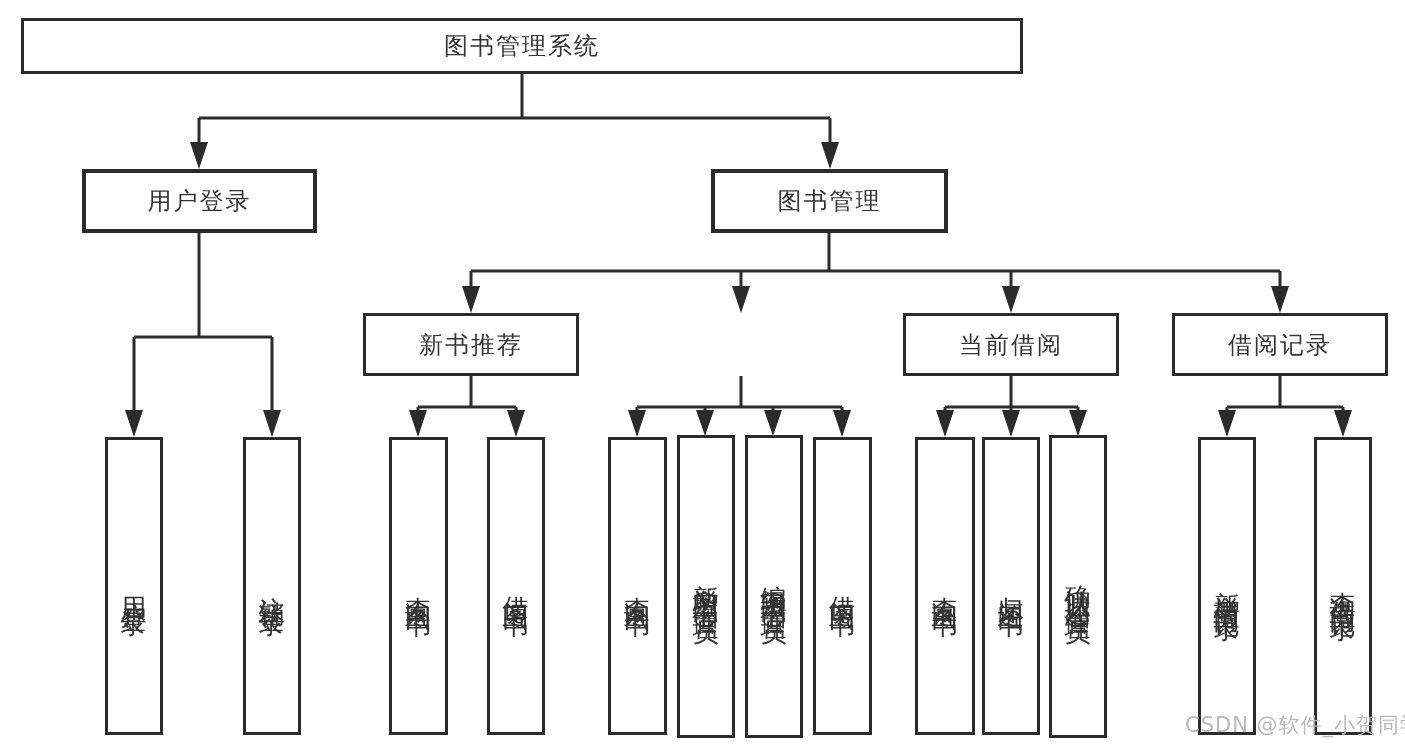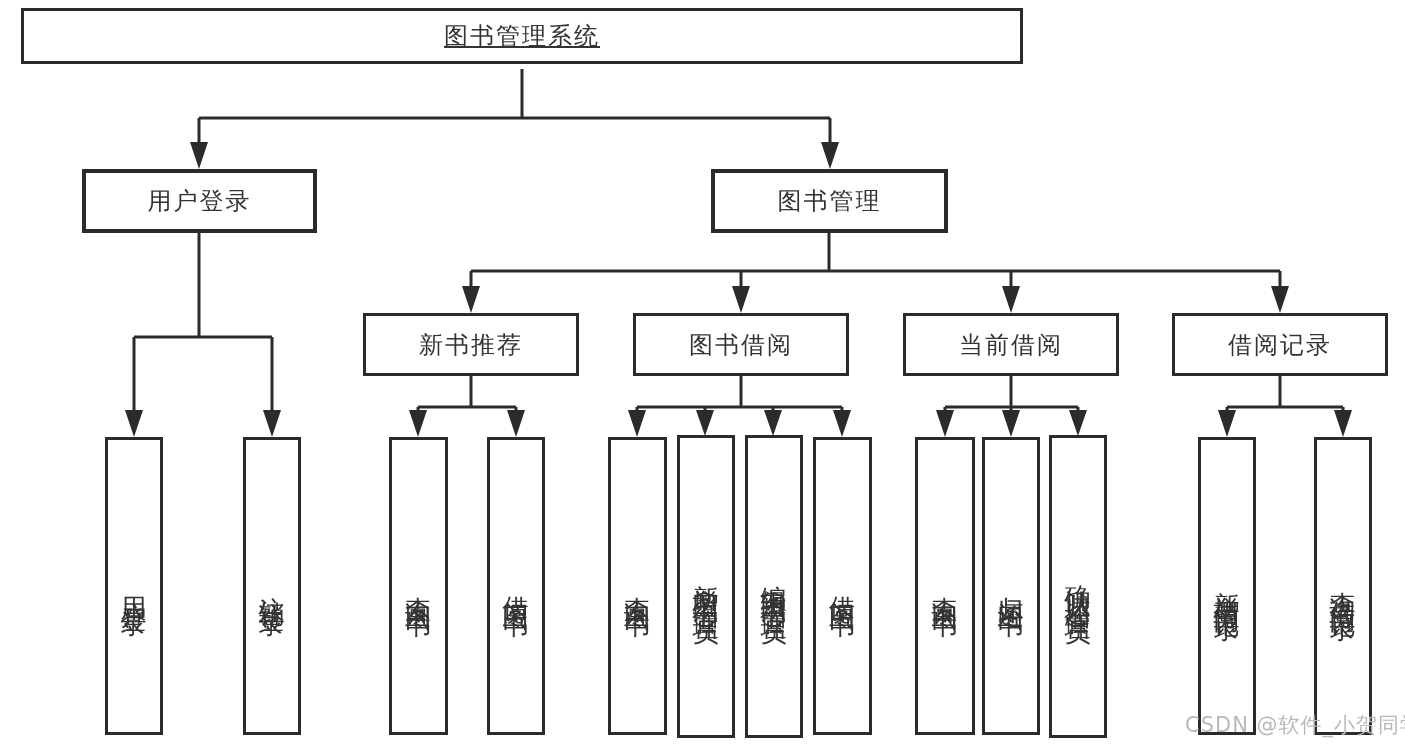--- a/index.html
+++ b/index.html
@@ -22,21 +22,21 @@
   }
   .vtext{
     writing-mode:vertical-rl;text-orientation:mixed;
     font-size:26px;line-height:1;letter-spacing:5px;
   }
   .watermark{
     position:absolute;left:1185px;top:711px;z-index:6;
     font-size:21px;letter-spacing:1px;color:#b9b9b9;white-space:nowrap;
   }
   
-  #n-root{left:21px;top:8px;width:1002px;height:56px;text-decoration:underline;}
+  #n-root{left:21px;top:18px;width:1002px;height:56px;}
   #n-user{left:82px;top:169px;width:235px;height:64px;}
   #n-mgmt{left:711px;top:169px;width:237px;height:64px;}
   #n-rec{left:363px;top:313px;width:216px;height:63px;}
   #n-bor{left:633px;top:313px;width:216px;height:63px;}
   #n-cur{left:903px;top:313px;width:216px;height:63px;}
   #n-rcd{left:1172px;top:313px;width:216px;height:63px;}
   #v-login{left:105px;top:437px;width:58px;height:298px;}
   #v-logout{left:243px;top:437px;width:58px;height:298px;}
   #v-rec-q{left:389px;top:437px;width:59px;height:298px;}
   #v-rec-b{left:487px;top:437px;width:58px;height:298px;}
@@ -104,21 +104,20 @@
       <polygon points="1334,410 1352,410 1343,437" fill="#2b2b2b" stroke="none"></polygon>
     </g>
   </svg>
 
   <div id="n-root" class="node">图书管理系统</div>
 
   <div id="n-user" class="node lvl2">用户登录</div>
   <div id="n-rec" class="node">新书推荐</div>
 
   <div id="n-mgmt" class="node lvl2">图书管理</div>
-  <div id="n-bor" class="node">图书借阅</div>
   <div id="n-cur" class="node">当前借阅</div>
   <div id="n-rcd" class="node">借阅记录</div>
 
   <div id="v-login" class="vnode">
     <span class="vtext">用户登录</span>
   </div>
   <div id="v-logout" class="vnode">
     <span class="vtext">注销登录</span>
   </div>
 

